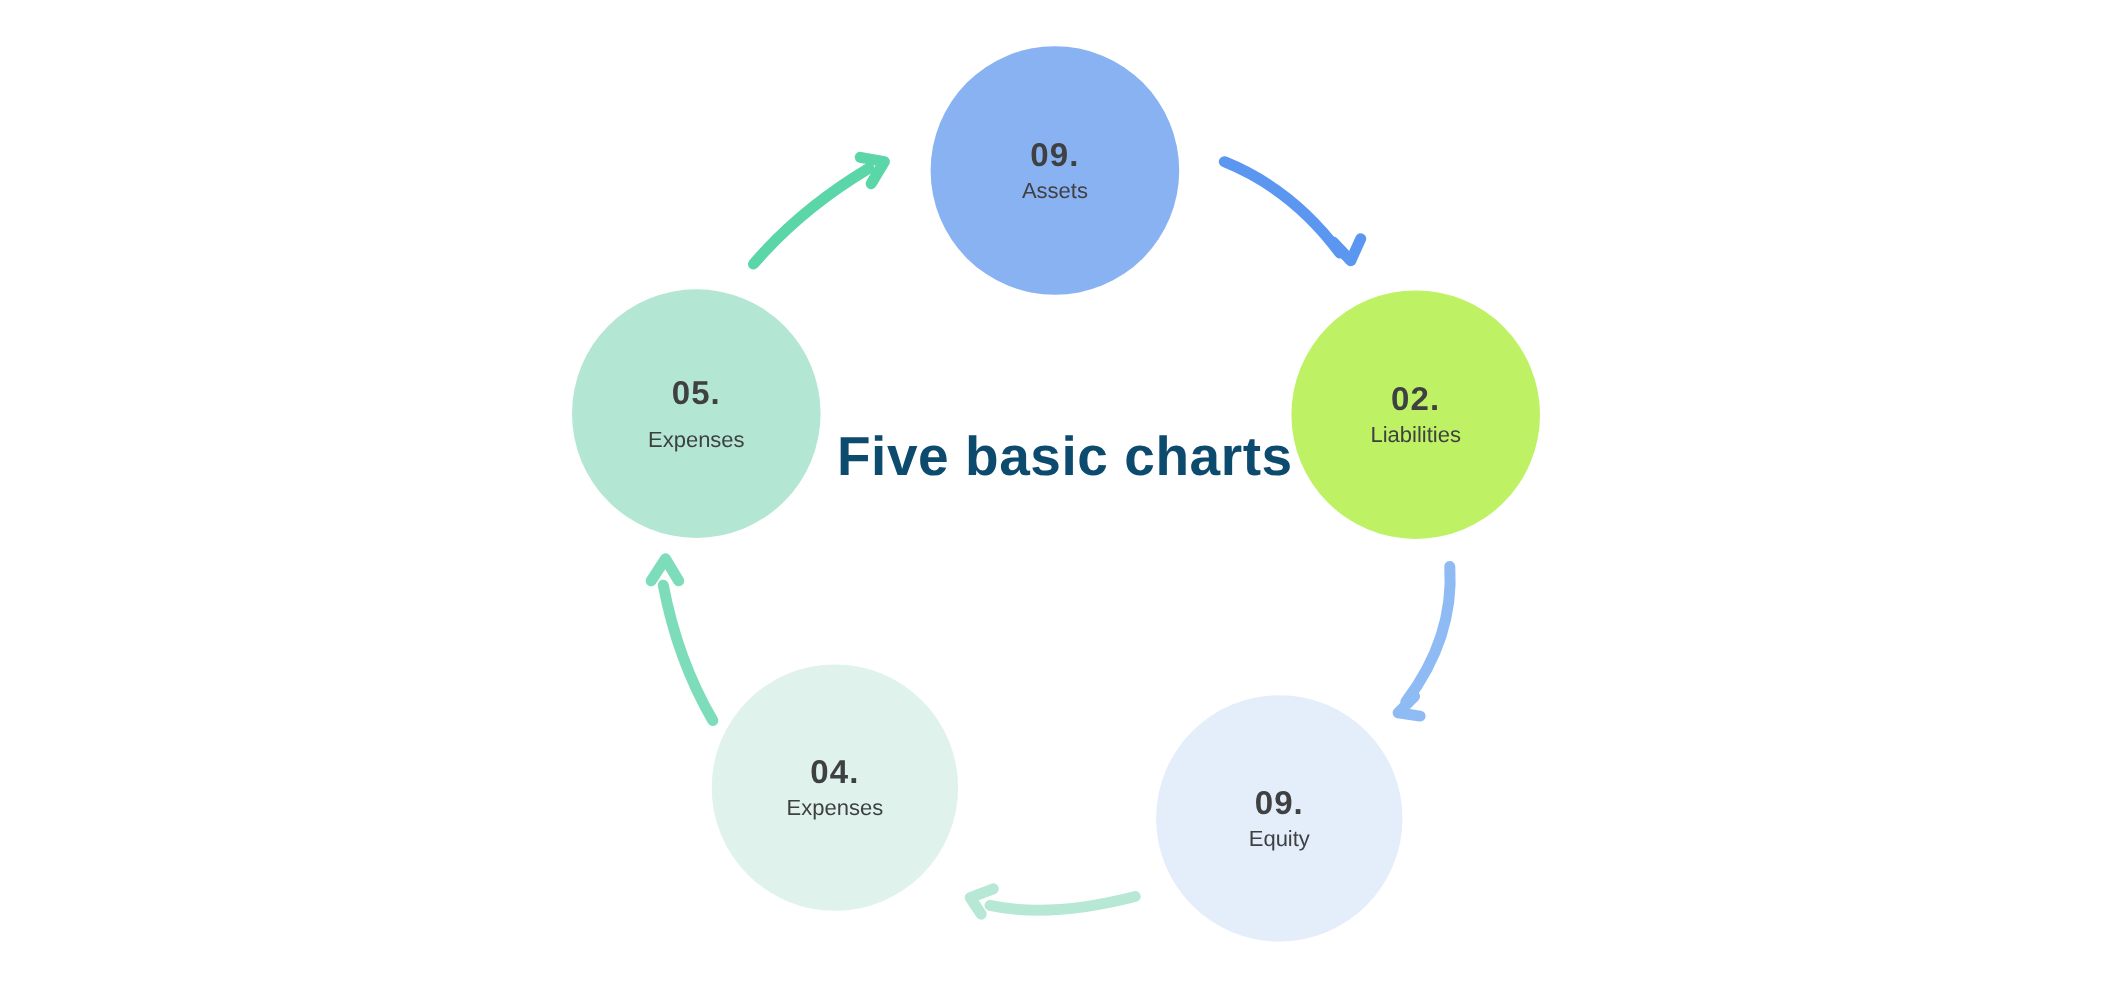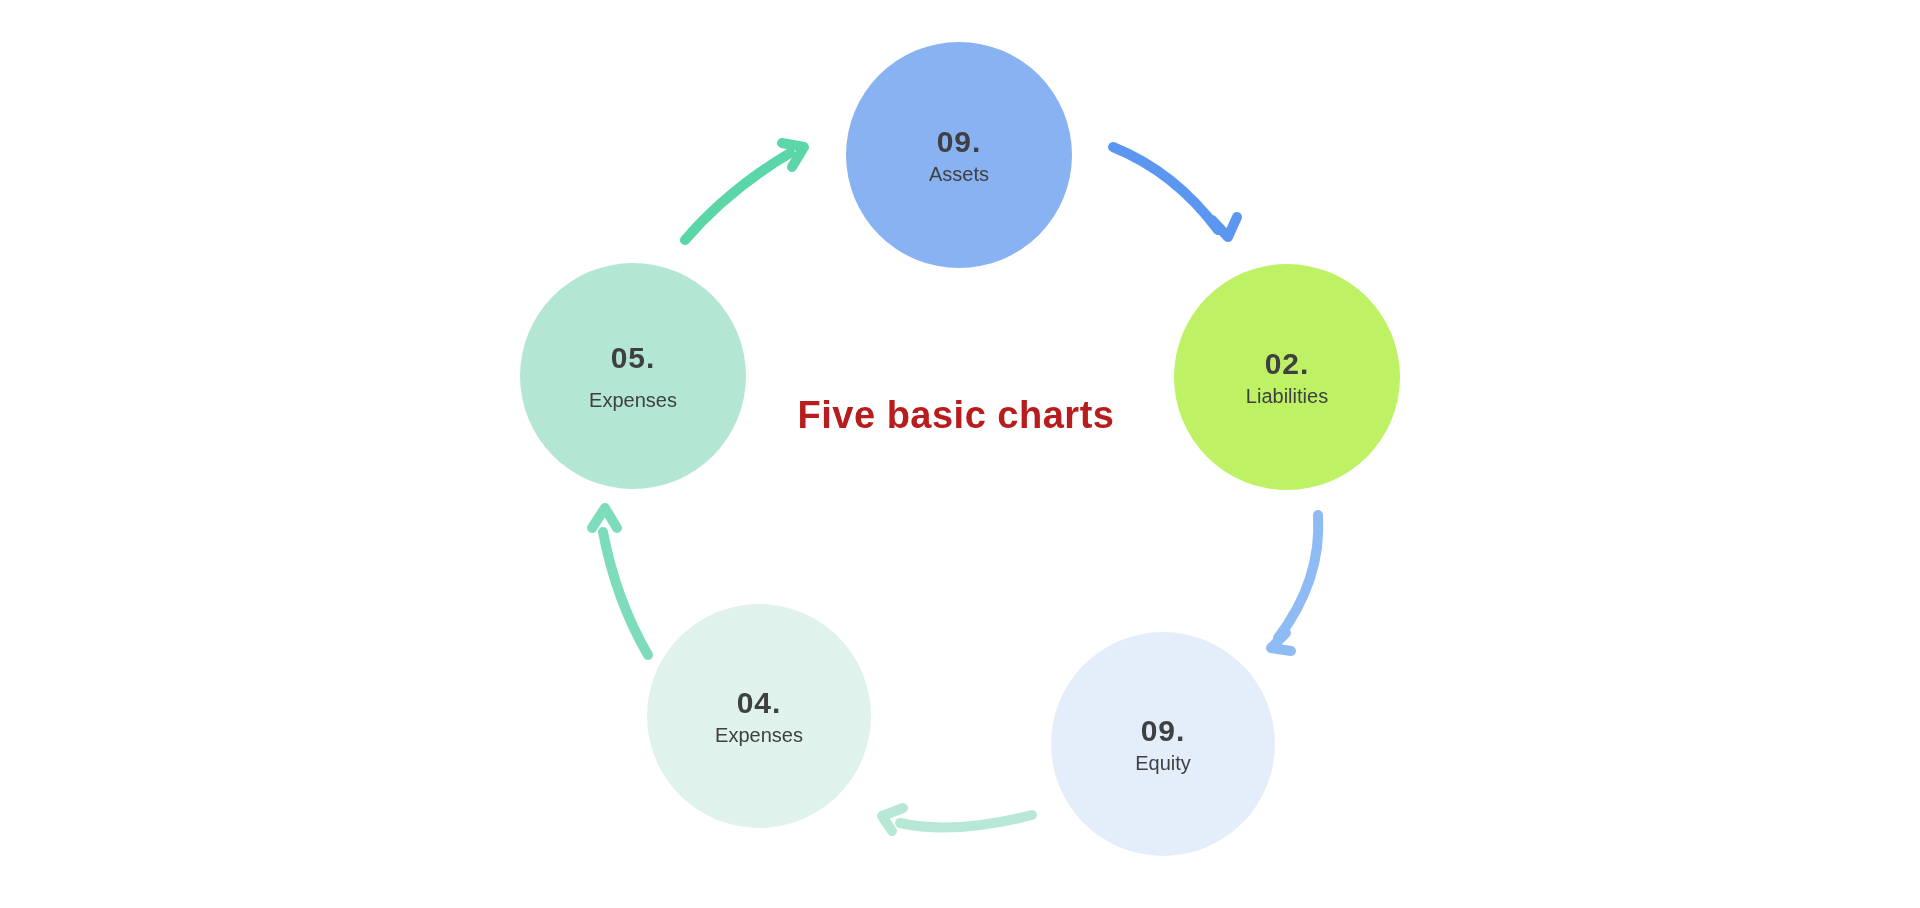--- a/index.html
+++ b/index.html
@@ -45,28 +45,28 @@
     font-weight:700;
     letter-spacing:1px;
   }
   .step-label{
     font-size:20px;
     font-weight:400;
     margin-top:4px;
   }
   .title{
     position:absolute;
-    left:456px;
+    left:468px;
     top:386px;
     width:1000px;
     text-align:center;
-    font-size:38px;
+    font-size:50px;
     line-height:58px;
     font-weight:700;
-    color:#b91c1c;
+    color:#0c4a6e;
     letter-spacing:0.5px;
   }
 </style>
 </head>
 <body>
 
 <div class="canvas">
 
   <svg class="arrow-layer" viewBox="0 0 1920 908" xmlns="http://www.w3.org/2000/svg">
     <g>

